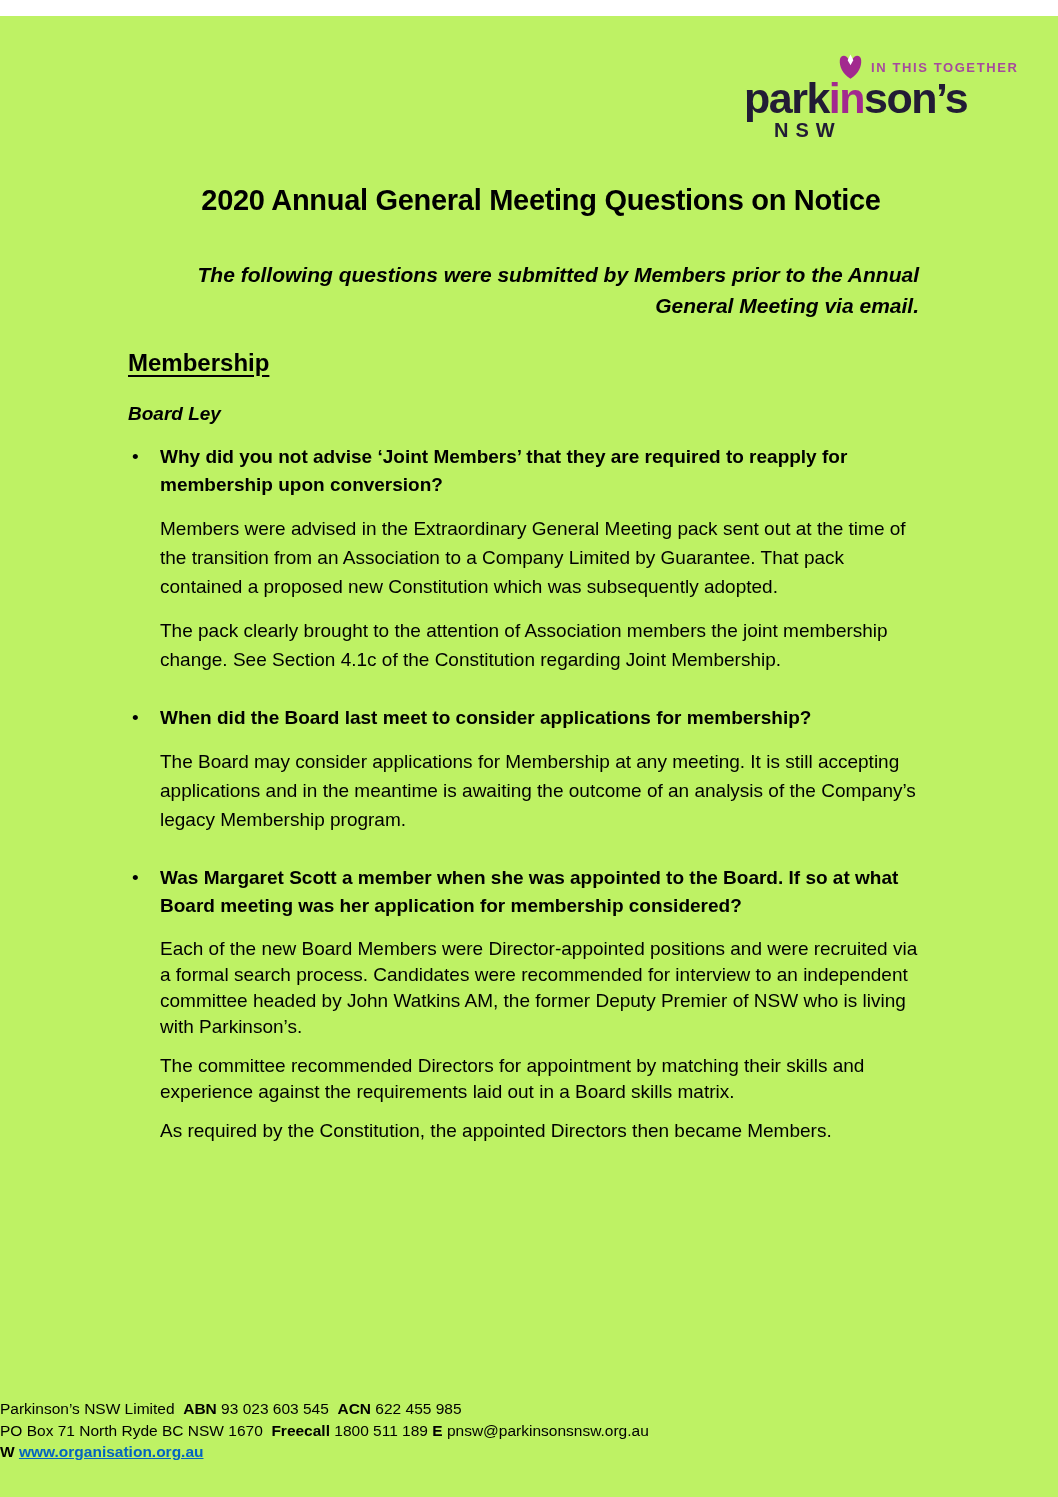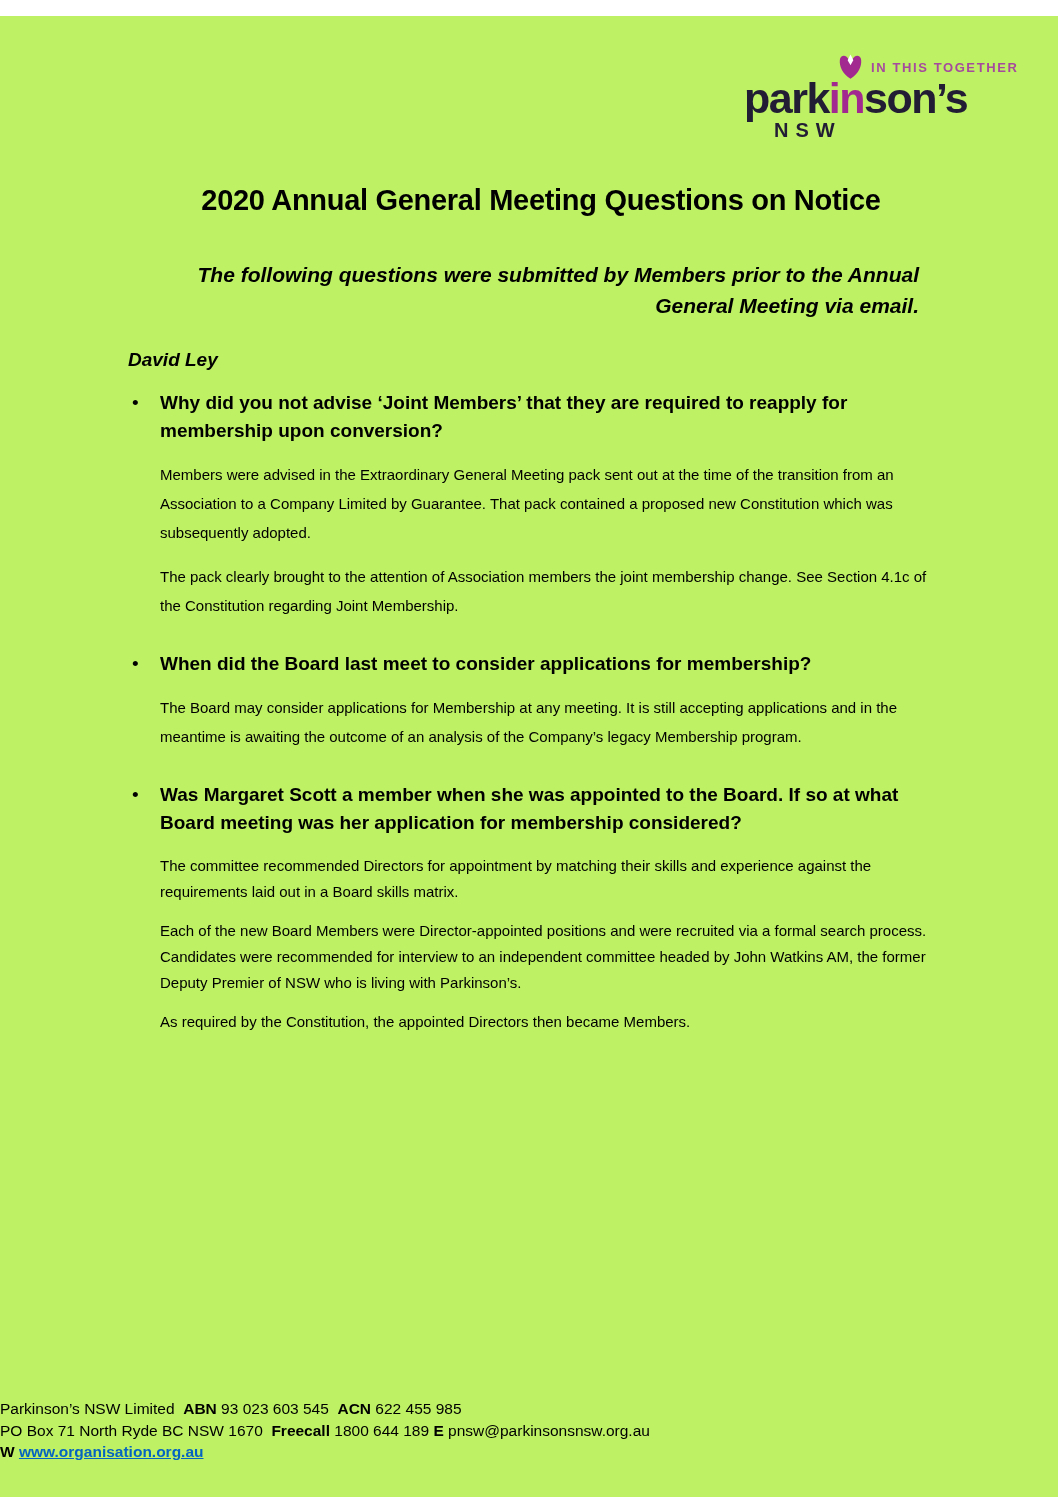--- a/index.html
+++ b/index.html
@@ -54,21 +54,21 @@
     text-decoration:underline;text-underline-offset:4px;text-decoration-thickness:2px;
   }
   .author{margin-top:26px;font-size:19px;font-weight:bold;font-style:italic;}
   .qa-list{margin-left:4px;}
   .qa-block{margin-top:30px;}
   .qa-block:first-child{margin-top:18px;}
   .q-row{display:flex;width:788px;}
   .bullet{flex:0 0 28px;font-size:19px;line-height:28px;}
   .q-text{flex:1;font-size:19px;font-weight:bold;line-height:28px;}
   .qa-answers{margin-left:28px;width:768px;}
-  .qa-answers p{margin:15px 0 0;font-size:15px;line-height:29px;}
+  .qa-answers p{margin:15px 0 0;font-size:19px;line-height:29px;}
   .qa-block:nth-child(3) .qa-answers p{line-height:26px;margin-top:13px;}
   .qa-block:nth-child(3) .qa-answers p:first-child{margin-top:16px;}
   
   .footer{
     position:absolute;left:0;right:0;top:1382px;
     font-size:15.5px;line-height:21.5px;
   }
   .f-line .b{font-weight:bold;}
   .f-link{color:var(--link);text-decoration:underline;font-weight:bold;cursor:pointer;}
 </style>
@@ -87,21 +87,22 @@
     </div>
     <div class="brand"><span>park</span><span class="accent">in</span><span>son’s</span></div>
     <div class="region">NSW</div>
   </header>
 
   <h1>2020 Annual General Meeting Questions on Notice</h1>
 
   <p class="subtitle">The following questions were submitted by Members prior to the Annual General Meeting via email.</p>
 
   <main class="content">
-    <p class="author">David Ley</p>
+    <h2>Membership</h2>
+    <p class="author">Board Ley</p>
     <div class="qa-list" id="qa-list">
         <div class="qa-block">
           <div class="q-row">
             <span class="bullet">•</span>
             <div class="q-text">Why did you not advise ‘Joint Members’ that they are required to reapply for membership upon conversion?</div>
           </div>
           <div class="qa-answers">
             <p>Members were advised in the Extraordinary General Meeting pack sent out at the time of the transition from an Association to a Company Limited by Guarantee. That pack contained a proposed new Constitution which was subsequently adopted.</p>
             <p>The pack clearly brought to the attention of Association members the joint membership change. See Section 4.1c of the Constitution regarding Joint Membership.</p>
           </div>
@@ -114,27 +115,27 @@
           <div class="qa-answers">
             <p>The Board may consider applications for Membership at any meeting. It is still accepting applications and in the meantime is awaiting the outcome of an analysis of the Company’s legacy Membership program.</p>
           </div>
         </div>
         <div class="qa-block">
           <div class="q-row">
             <span class="bullet">•</span>
             <div class="q-text">Was Margaret Scott a member when she was appointed to the Board. If so at what Board meeting was her application for membership considered?</div>
           </div>
           <div class="qa-answers">
+            <p>Each of the new Board Members were Director-appointed positions and were recruited via a formal search process. Candidates were recommended for interview to an independent committee headed by John Watkins AM, the former Deputy Premier of NSW who is living with Parkinson’s.</p>
             <p>The committee recommended Directors for appointment by matching their skills and experience against the requirements laid out in a Board skills matrix.</p>
-            <p>Each of the new Board Members were Director-appointed positions and were recruited via a formal search process. Candidates were recommended for interview to an independent committee headed by John Watkins AM, the former Deputy Premier of NSW who is living with Parkinson’s.</p>
             <p>As required by the Constitution, the appointed Directors then became Members.</p>
           </div>
         </div>
       </div>
   </main>
 
   <footer class="footer" id="footer">
       <div class="f-line"><span>Parkinson’s NSW Limited &nbsp;</span><span class="b">ABN</span><span> 93 023 603 545 &nbsp;</span><span class="b">ACN</span><span> 622 455 985</span></div>
-      <div class="f-line"><span>PO Box 71 North Ryde BC NSW 1670 &nbsp;</span><span class="b">Freecall</span><span> 1800 644 189 </span><span class="b">E</span><span> pnsw@parkinsonsnsw.org.au</span></div>
+      <div class="f-line"><span>PO Box 71 North Ryde BC NSW 1670 &nbsp;</span><span class="b">Freecall</span><span> 1800 511 189 </span><span class="b">E</span><span> pnsw@parkinsonsnsw.org.au</span></div>
       <div class="f-line"><span class="b">W </span><a href="#" class="f-link">www.organisation.org.au</a></div>
     </footer>
 
 </div>
 
 </body></html>

